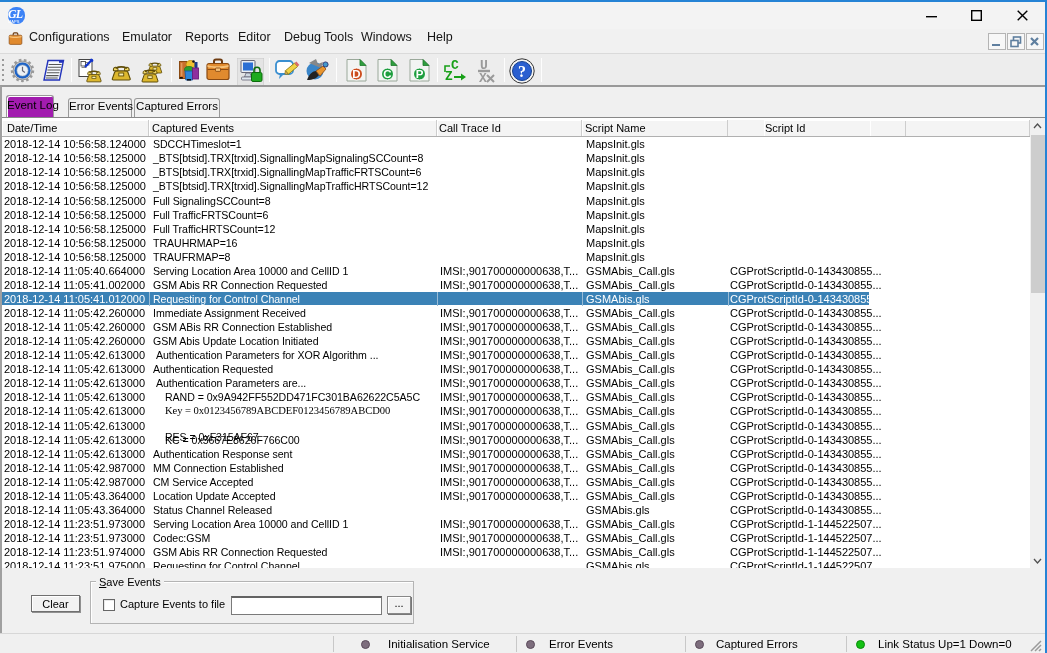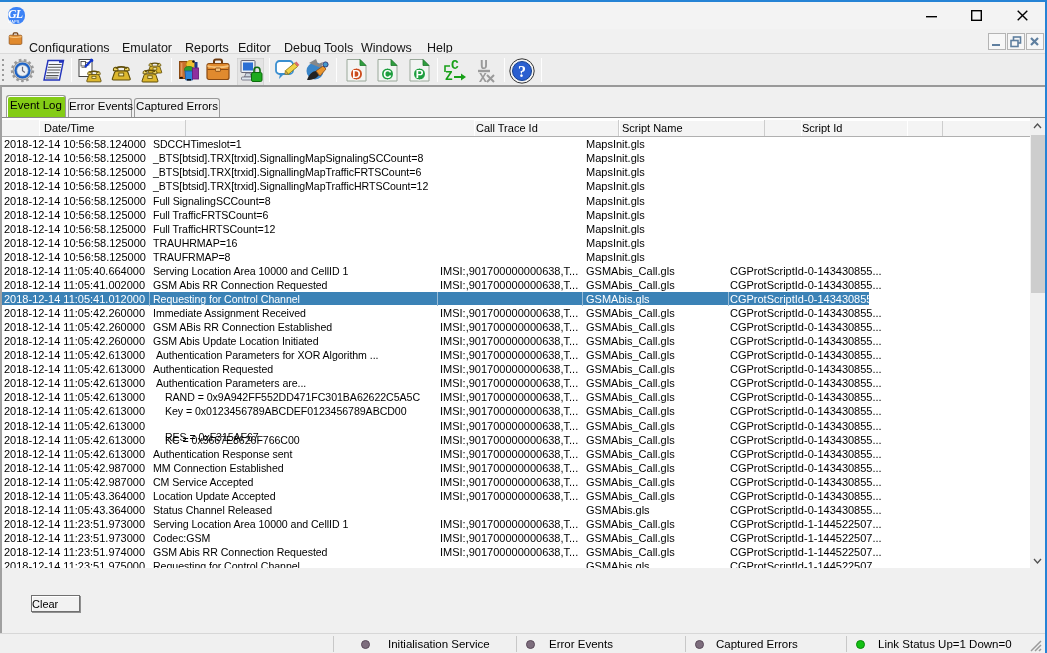--- a/index.html
+++ b/index.html
@@ -10,54 +10,54 @@
 
 #titlebar { position:absolute; left:0; top:2px; width:1045px; height:27px; background:#f3f3f3; }
 #gl { position:absolute; left:8px; top:5px; width:17px; height:17px; background:#3b82f6; border-radius:8px;
       color:#fff; text-align:left; }
 #gl .g1 { font-family:"Liberation Serif",serif; font-style:italic; font-weight:bold; font-size:12px; line-height:12px; display:block; margin-top:1px; letter-spacing:-1px;}
 #gl .g2 { font-size:4px; line-height:4px; display:block; letter-spacing:0; }
 #title { position:absolute; left:29px; top:7px; font-size:11.8px; color:#111; letter-spacing:-0.1px; }
 .capglyph { position:absolute; }
 
 #menubar { position:absolute; left:0; top:29px; width:1045px; height:24px; background:#f1f1f1; }
-.menuitem { position:absolute; top:12px; font-size:12.5px; color:#151515; }
+.menuitem { position:absolute; top:1px; font-size:12.5px; color:#151515; }
 
 #toolbar { position:absolute; left:0; top:53px; width:1045px; height:32px; background:#ededed; border-top:1px solid #dadada; }
 #grip { position:absolute; left:2px; top:5px; width:2px; height:23px;
         background-image:repeating-linear-gradient(#9a9a9a 0 2px, transparent 2px 5px); }
 .tbi { position:absolute; }
 .tsep { position:absolute; top:4px; width:1px; height:24px; background:#a8a8a8; border-right:1px solid #fdfdfd; }
 
 #client { position:absolute; left:0; top:85px; width:1045px; height:548px; background:#f0f0f0;
           border-top:2px solid #999; border-left:2px solid #a0a0a0; }
 
 .tab { position:absolute; white-space:nowrap; font-size:11.5px; color:#000; background:#f0f0f0;
        border:1px solid #9a9a9a; border-bottom:none; border-radius:3px 3px 0 0; text-align:center; }
-#tab1 { left:6px; top:95px; width:60px; height:22px; background:#84cc16; z-index:5; line-height:18px; box-shadow:inset 1px 1px 0 #fff; }
+#tab1 { left:6px; top:95px; width:48px; height:22px; background:#a21caf; z-index:5; line-height:18px; box-shadow:inset 1px 1px 0 #fff; }
 #tab2 { left:68px; top:98px; width:64px; height:19px; line-height:14px; }
 #tab3 { left:134px; top:98px; width:86px; height:19px; line-height:14px; }
 
 #lv { position:absolute; left:2px; top:117px; width:1043px; height:451px; background:#fff; border-top:1px solid #888; overflow:hidden; }
 #lvheader { position:absolute; left:0; top:2px; width:1028px; height:17px; background:#f4f4f4; border-bottom:1px solid #b0b0b0; }
-.hcell { position:absolute; top:0; height:16px; border-right:1px solid #cdcdcd; box-shadow:inset 0 1px 0 #fff, inset 1px 0 0 #fff; font-size:11px; color:#000; line-height:16px; padding-left:4px;margin-left:37px; }
+.hcell { position:absolute; top:0; height:16px; border-right:1px solid #cdcdcd; box-shadow:inset 0 1px 0 #fff, inset 1px 0 0 #fff; font-size:11px; color:#000; line-height:16px; padding-left:4px; }
 .row { position:absolute; left:0; width:1028px; height:14.06px; font-size:11px; line-height:14.06px; color:#000; white-space:nowrap; }
 .c1 { font-size:10.6px; letter-spacing:-0.05px; }
 .row span { position:absolute; top:0; }
 .c0 { left:2px; } .c1 { left:151px; } .c2 { left:438px; } .c3 { left:584px; } .c4 { left:728px; }
 .sel { background:#3b82b6; color:#fff; box-shadow:inset 0 -1px 0 #fff; width:867px; }
 .sel::before { content:""; position:absolute; left:146.5px; top:0; width:1px; height:100%; background:#9abcd6; box-shadow:288px 0 0 #9abcd6, 433px 0 0 #9abcd6, 579px 0 0 #9abcd6; }
 
 #sb { position:absolute; right:0px; top:0; width:15px; height:451px; background:#f0f0f0; }
 .sbbtn { position:absolute; left:0; width:15px; height:16px; background:#f0f0f0; color:#555; text-align:center; }
 #sbthumb { position:absolute; left:0.5px; top:17px; width:14px; height:158px; background:#cdcdcd; }
 
 #bpanel { position:absolute; left:2px; top:568px; width:1043px; height:65px; background:#f0f0f0; }
 #clearbtn { position:absolute; left:29px; top:27px; width:49px; height:17px; background:#f2f2f2;
-            border:1px solid #707070; box-shadow:inset 1px 1px 0 #fff, 1px 1px 0 #909090; font-size:11px; text-align:left; line-height:16px; }
+            border:1px solid #707070; box-shadow:inset 1px 1px 0 #fff, 1px 1px 0 #909090; font-size:11px; text-align:center; line-height:16px; }
 #groupbox { position:absolute; left:88px; top:13px; width:324px; height:43px; border:1px solid #b4b4b4; box-shadow:inset 1px 1px 0 #fff; }
 #gblabel { position:absolute; left:5px; top:-6px; background:#f0f0f0; padding:0 3px; font-size:11px; }
 #gblabel u { text-decoration:underline; }
 #cb { position:absolute; left:12px; top:17px; width:12px; height:12px; background:#fff; border:1px solid #666; box-shadow:1px 1px 0 #e8e8e8 inset; }
 #cblabel { position:absolute; left:29px; top:16px; font-size:11px; }
 #tinput { position:absolute; left:140px; top:14px; width:151px; height:19px; background:#fff; border:1px solid #7a7a7a; border-top:2px solid #636363; }
 #dotbtn { position:absolute; left:296px; top:14px; width:24px; height:18px; background:#f2f2f2; border:1px solid #888;
           box-shadow:inset 1px 1px 0 #fff, 1px 1px 0 #777; font-size:11px; text-align:center; line-height:12px; }
 
 #statusbar { position:absolute; left:0; top:633px; width:1045px; height:20px; background:#f0f0f0; border-top:1px solid #d7d7d7; }
@@ -250,20 +250,21 @@
 <text x="13" y="18.6" font-family="Liberation Serif" font-size="16" font-weight="bold" fill="#fff" text-anchor="middle">?</text>
 </svg>
 </div>
 <div id="client"></div>
   <div class="tab" id="tab1">Event Log</div>
   <div class="tab" id="tab2">Error Events</div>
   <div class="tab" id="tab3">Captured Errors</div>
   <div id="lv">
     <div id="lvheader">
       <div class="hcell" style="left:0;width:147px;padding-left:5px">Date/Time</div>
+      <div class="hcell" style="left:147px;width:288px;padding-left:3px">Captured Events</div>
       <div class="hcell" style="left:435px;width:145px;padding-left:2px">Call Trace Id</div>
       <div class="hcell" style="left:580px;width:146px;padding-left:3px">Script Name</div>
       <div class="hcell" style="left:762px;width:142px;padding-left:1px">Script Id</div>
       <div class="hcell" style="left:868px;width:160px"></div>
     </div>
 <div class="row" style="top:19.30px">
       <span class="c0">2018-12-14 10:56:58.124000</span>
       <span class="c1" style="">SDCCHTimeslot=1</span>
       <span class="c3">MapsInit.gls</span>
     </div>
@@ -371,21 +372,21 @@
     </div>
 <div class="row" style="top:272.38px">
       <span class="c0">2018-12-14 11:05:42.613000</span>
       <span class="c1" style="padding-left:12px;">RAND = 0x9A942FF552DD471FC301BA62622C5A5C</span>
       <span class="c2">IMSI:,901700000000638,T...</span>
       <span class="c3">GSMAbis_Call.gls</span>
       <span class="c4">CGProtScriptId-0-143430855...</span>
     </div>
 <div class="row" style="top:286.44px">
       <span class="c0">2018-12-14 11:05:42.613000</span>
-      <span class="c1" style="padding-left:12px;">Key = 0x0123456789ABCDEF0123456789ABCD00</span>
+      <span class="c1" style="padding-left:12px;font-family:Liberation Serif, serif;">Key = 0x0123456789ABCDEF0123456789ABCD00</span>
       <span class="c2">IMSI:,901700000000638,T...</span>
       <span class="c3">GSMAbis_Call.gls</span>
       <span class="c4">CGProtScriptId-0-143430855...</span>
     </div>
 <div class="row" style="top:300.50px">
       <span class="c0">2018-12-14 11:05:42.613000</span>
       <span class="c1" style="padding-left:12px;margin-top:11px;">RES = 0xF315AF67</span>
       <span class="c2">IMSI:,901700000000638,T...</span>
       <span class="c3">GSMAbis_Call.gls</span>
       <span class="c4">CGProtScriptId-0-143430855...</span>
@@ -463,20 +464,27 @@
           <path d="M4 10l3.5-4 3.5 4" fill="none" stroke="#505050" stroke-width="1.3"></path>
         </svg></div>
       <div id="sbthumb"></div>
       <div class="sbbtn" style="top:435px"><svg width="15" height="16">
           <path d="M4 6l3.5 4 3.5-4" fill="none" stroke="#505050" stroke-width="1.3"></path>
         </svg></div>
     </div>
   </div>
 <div id="bpanel">
   <div id="clearbtn">Clear</div>
+  <div id="groupbox">
+    <div id="gblabel"><u>S</u>ave Events</div>
+    <div id="cb"></div>
+    <div id="cblabel">Capture Events to file</div>
+    <div id="tinput"></div>
+    <div id="dotbtn">...</div>
+  </div>
 </div>
 <div id="statusbar">
   <div class="sdiv" style="left:333px"></div>
   <div class="led" style="left:361px;background:#7d6d7d;border:1px solid #5a4a5a"></div>
   <div class="stext" style="left:388px">Initialisation Service</div>
   <div class="sdiv" style="left:516px"></div>
   <div class="led" style="left:526px;background:#7d6d7d;border:1px solid #5a4a5a"></div>
   <div class="stext" style="left:549px">Error Events</div>
   <div class="sdiv" style="left:685px"></div>
   <div class="led" style="left:695px;background:#7d6d7d;border:1px solid #5a4a5a"></div>

